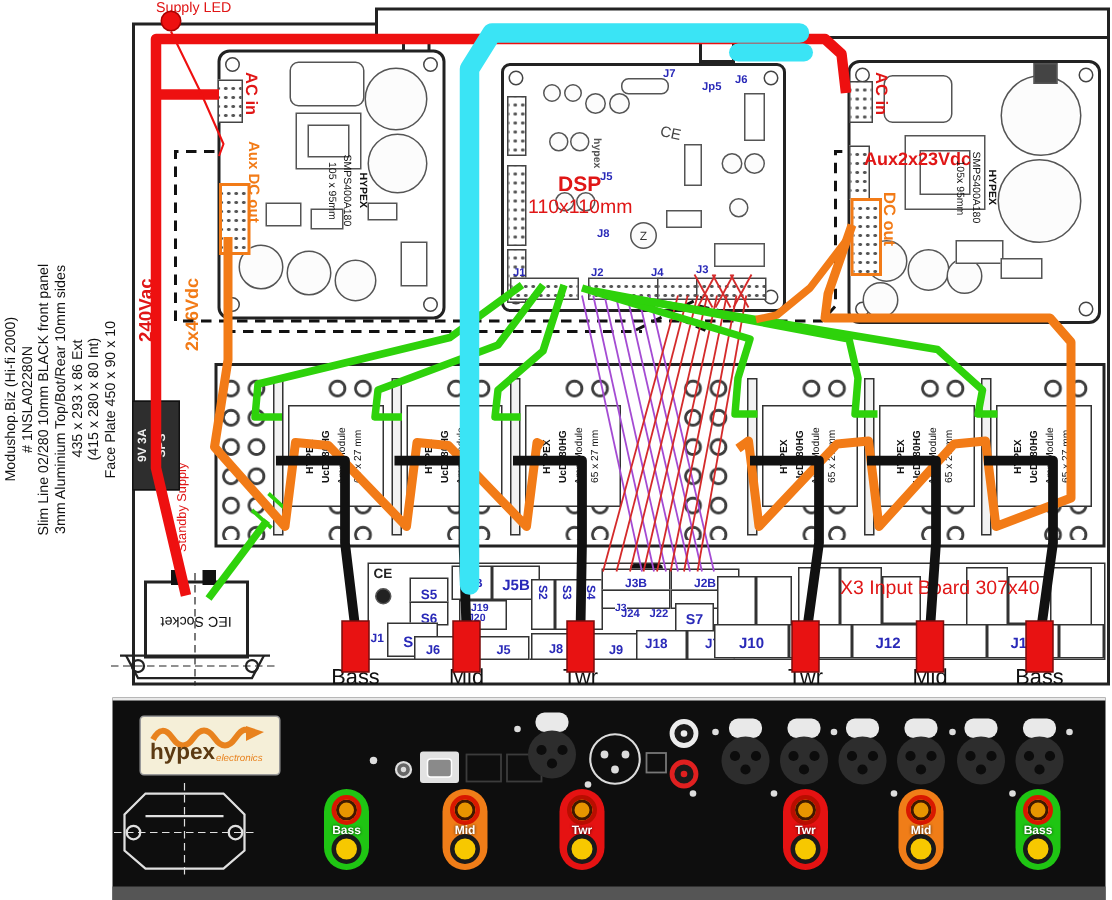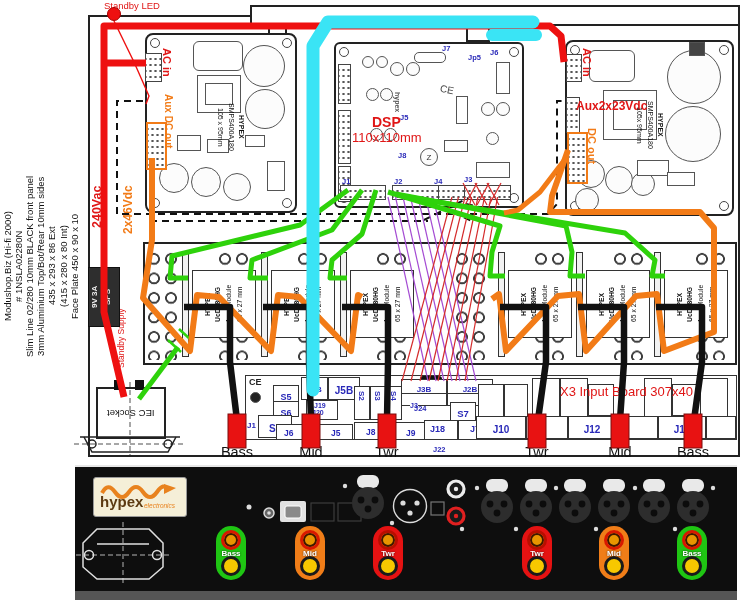--- a/index.html
+++ b/index.html
@@ -42,21 +42,21 @@
   <div class="abs vccw" style="left:2px;top:96px;width:80px;height:340px;font-size:9.5px;line-height:1.17;text-align:center;color:#111;">
     <div>Modushop.Biz (Hi-fi 2000)</div>
     <div># 1NSLA02280N</div>
     <div>Slim Line 02/280 10mm BLACK front panel</div>
     <div>3mm Aluminium Top/Bot/Rear 10mm sides</div>
     <div>435 x 293 x 86 Ext</div>
     <div>(415 x 280 x 80 Int)</div>
     <div>Face Plate 450 x 90 x 10</div>
   </div>
 
-  <div class="abs red-txt" style="left:104px;top:0px;font-size:9.5px;">Standby LED</div>
+  <div class="abs red-txt" style="left:104px;top:0px;font-size:9.5px;">Supply LED</div>
   <div class="abs vccw red-txt" style="left:90px;top:132px;width:16px;height:96px;font-size:12.5px;font-weight:bold;">240Vac</div>
   <div class="abs vccw orange-txt" style="left:121px;top:138px;width:16px;height:96px;font-size:12px;font-weight:bold;">2x46Vdc</div>
   <div class="abs vccw red-txt" style="left:116px;top:262px;width:13px;height:106px;font-size:8.5px;">Standby Supply</div>
 
   <div class="abs" style="left:88px;top:267px;width:30px;height:58px;background:#2e2e2e;border:1px solid #111;">
     <div class="vccw" style="position:absolute;left:0;top:0;width:100%;height:100%;color:#efefef;font-size:8px;font-weight:bold;text-align:center;line-height:1.6;">
       <div>9V 3A</div>
       <div>SPS</div>
     </div>
   </div>
@@ -227,21 +227,21 @@
     <div class="ib-box" style="left:140px;top:10px;width:14px;height:32px;"><span class="blue-lbl vcw" style="font-size:8px;margin-left:2px;">S4</span></div>
     <div class="ib-box" style="left:108px;top:46px;width:32px;height:16px;"></div>
     <span class="abs blue-lbl" style="left:120px;top:51px;font-size:8.5px;">J8</span>
     <div class="ib-box" style="left:142px;top:46px;width:42px;height:16px;"></div>
     <span class="abs blue-lbl" style="left:160px;top:52px;font-size:8.5px;text-align:center;">J9</span>
     <div class="ib-box pins" style="left:155px;top:3px;width:44px;height:13px;text-align:center;line-height:13px;"><span class="blue-lbl" style="font-size:8px;background:#fff;">J3B</span></div>
     <div class="ib-box pins" style="left:201px;top:3px;width:44px;height:13px;text-align:center;line-height:13px;"><span class="blue-lbl" style="font-size:8px;background:#fff;">J2B</span></div>
     <div class="ib-box pins" style="left:155px;top:17px;width:44px;height:11px;"><span class="blue-lbl" style="font-size:7px;background:#fff;margin-left:8px;">J3</span></div>
     <div class="ib-box pins" style="left:201px;top:17px;width:44px;height:11px;"><span class="blue-lbl" style="font-size:7px;background:#fff;margin-left:8px;">U2</span></div>
     <span class="abs blue-lbl" style="left:168px;top:28px;font-size:7.5px;">J24</span>
-    <span class="abs blue-lbl" style="left:187px;top:28px;font-size:7.5px;margin-top:41px;">J22</span>
+    <span class="abs blue-lbl" style="left:187px;top:28px;font-size:7.5px;">J22</span>
     <div class="ib-box" style="left:204px;top:26px;width:24px;height:17px;text-align:center;line-height:17px;"><span class="blue-lbl" style="font-size:9.5px;">S7</span></div>
     <div class="ib-box" style="left:178px;top:44px;width:32px;height:18px;"></div>
     <span class="abs blue-lbl" style="left:184px;top:48px;font-size:9px;">J18</span>
     <div class="ib-box" style="left:212px;top:44px;width:30px;height:18px;"></div>
     <span class="abs blue-lbl" style="left:224px;top:48px;font-size:9px;">J7</span>
 
     <div class="ib-box" style="left:232px;top:8px;width:24px;height:31px;"></div>
     <div class="ib-box" style="left:258px;top:8px;width:22px;height:31px;"></div>
     <div class="ib-box" style="left:286px;top:2px;width:26px;height:37px;"></div>
     <div class="ib-box" style="left:314px;top:2px;width:26px;height:37px;"></div>

